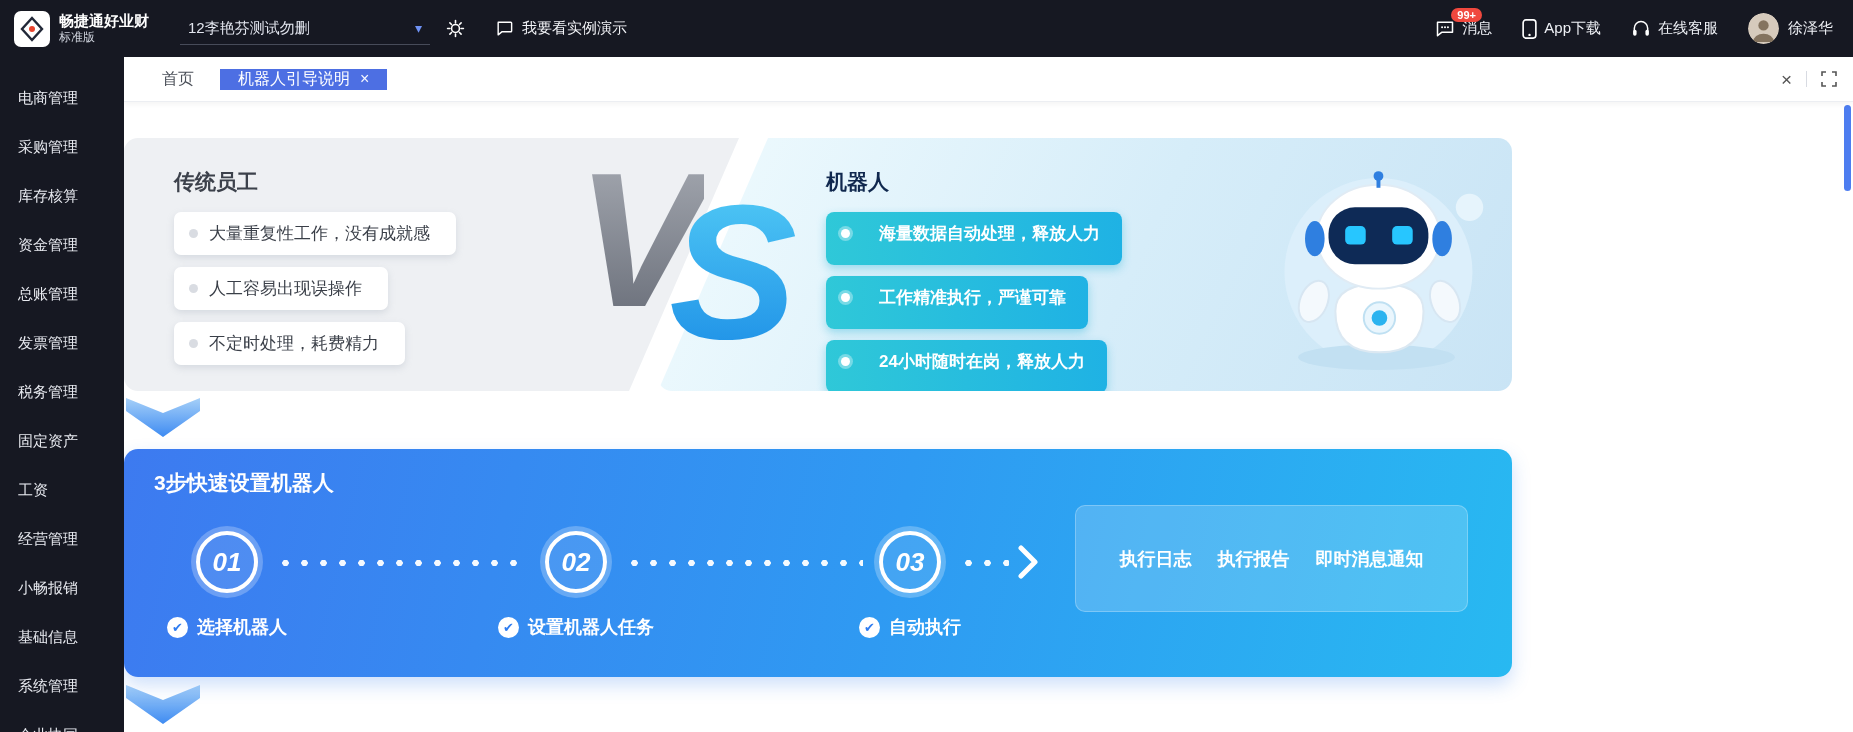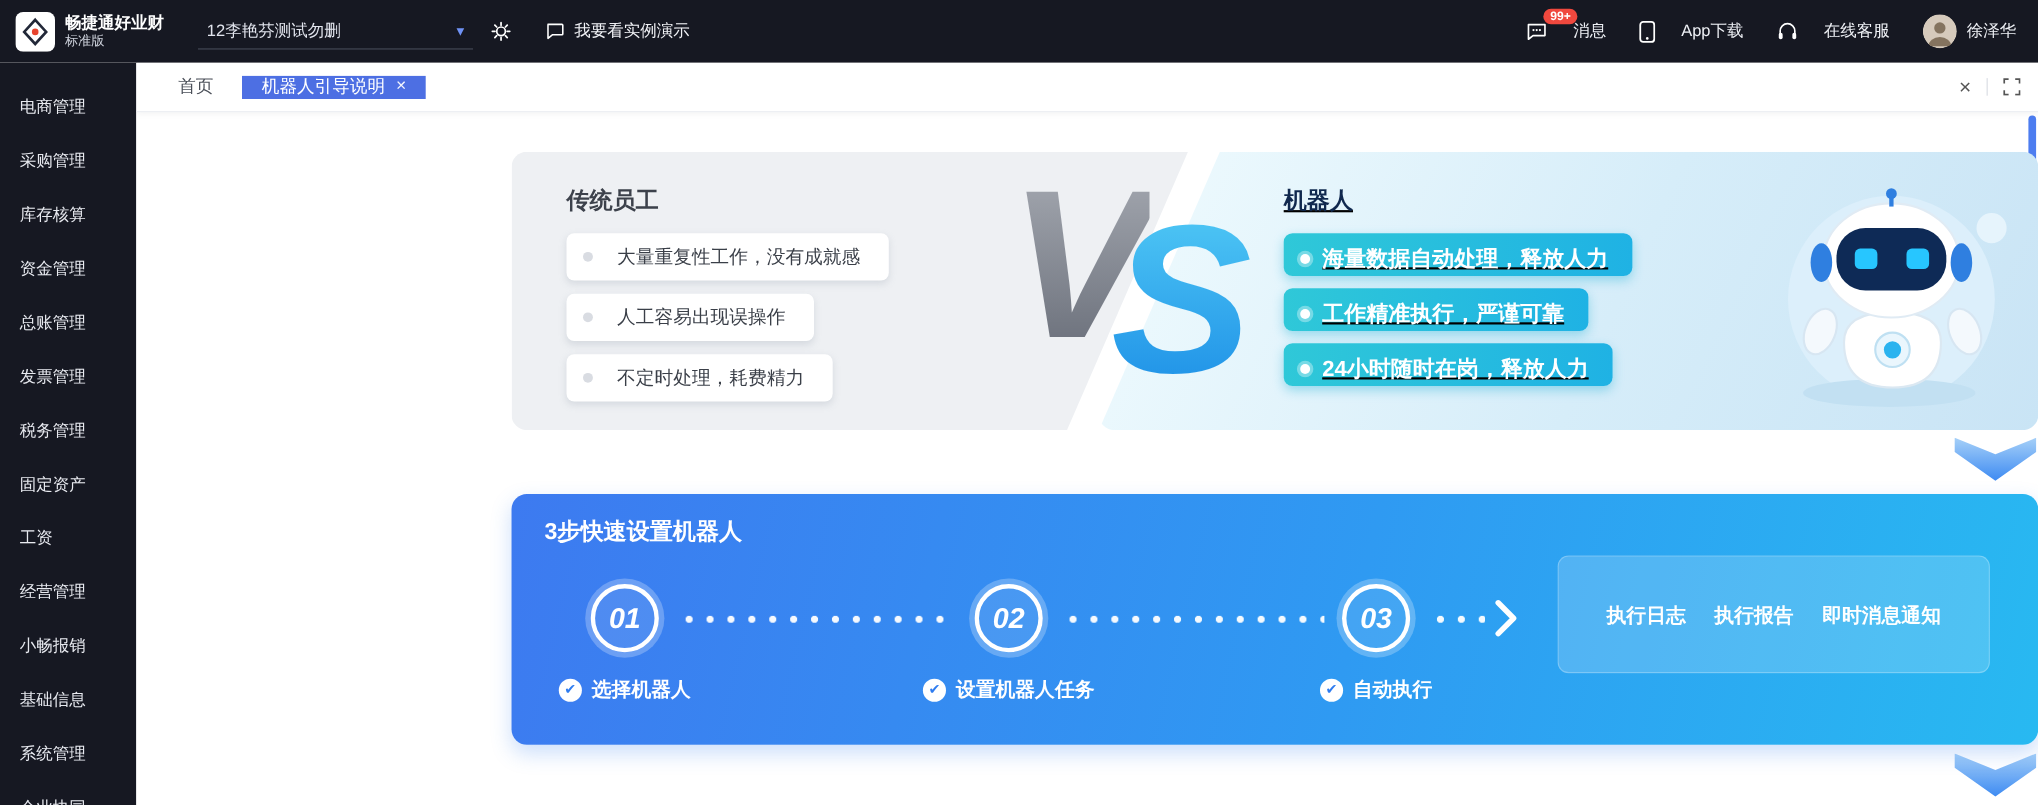--- a/index.html
+++ b/index.html
@@ -12,21 +12,21 @@
   .logo { display:flex; align-items:center; gap:9px; width:150px; }
   .logo-icon { width:36px; height:36px; display:flex; }
   .logo-text { display:flex; flex-direction:column; line-height:1.25; }
   .logo-line1 { font-size:15px; font-weight:bold; }
   .logo-line2 { font-size:12px; color:#cfd3dd; }
   .account-select { margin-left:16px; width:250px; height:32px; display:flex; align-items:center; justify-content:space-between; border-bottom:1px solid #474b59; padding:0 8px; font-size:15px; color:#e2e5ee; cursor:pointer; }
   .account-select .chev { color:#6f92f5; font-size:14px; }
   .gear-btn { margin-left:16px; display:flex; align-items:center; cursor:pointer; }
   .demo { margin-left:30px; display:flex; align-items:center; gap:8px; font-size:15px; color:#f2f3f7; cursor:pointer; }
   .top-right { margin-left:auto; display:flex; align-items:center; gap:30px; }
-  .top-item { position:relative; display:flex; align-items:center; gap:23px; font-size:15px; color:#eef0f5; cursor:pointer; }
+  .top-item { position:relative; display:flex; align-items:center; gap:7px; font-size:15px; color:#eef0f5; cursor:pointer; }
   .badge { position:absolute; top:-11px; left:16px; background:#f0483e; color:#fff; border-radius:9px; padding:1px 6px; font-size:11px; font-weight:bold; }
   .user { display:flex; align-items:center; gap:9px; cursor:pointer; }
   .avatar { width:31px; height:31px; border-radius:50%; overflow:hidden; display:flex; }
   .username { font-size:15px; color:#eef0f5; }
 
   
   .shell { flex:1; display:flex; overflow:hidden; }
   .sidebar { width:124px; background:#161822; padding-top:16px; flex-shrink:0; }
   .side-item { height:49px; line-height:49px; padding-left:18px; font-size:15px; color:#e8eaf0; cursor:pointer; white-space:nowrap; }
   .main { flex:1; display:flex; flex-direction:column; background:#fff; overflow:hidden; }
@@ -34,32 +34,32 @@
   
   .tabbar { height:45px; background:#fff; display:flex; align-items:center; padding-left:20px; border-bottom:1px solid #eceef2; box-shadow:0 2px 6px rgba(0,0,0,.05); position:relative; z-index:2; }
   .tab { display:flex; align-items:center; padding:0 18px; font-size:16px; color:#4a4f58; cursor:pointer; }
   .tab.active { background:#4d6fe3; color:#fff; margin-left:8px; gap:10px; }
   .tab-x { font-size:16px; opacity:.95; cursor:pointer; }
   .tab-actions { margin-left:auto; display:flex; align-items:center; gap:14px; padding-right:16px; color:#555; }
   .act { font-size:19px; cursor:pointer; display:flex; align-items:center; line-height:1; }
   .vdiv { width:1px; height:16px; background:#d8dbe2; }
 
   
-  .content { position:relative; flex:1; background:#fff; overflow:hidden; display:flex; flex-direction:column; align-items:flex-end; padding-top:36px; }
+  .content { position:relative; flex:1; background:#fff; overflow:hidden; display:flex; flex-direction:column; align-items:flex-start; padding-top:36px; }
   .scroll-thumb { position:absolute; right:2px; top:3px; width:7px; height:86px; background:#4d7df0; border-radius:4px; }
 
   
   .vs-card { position:relative; width:1388px; height:253px; flex-shrink:0; }
   .left-panel { position:absolute; left:0; top:0; width:640px; height:253px; background:#eef0f3; border-radius:14px; padding:30px 0 0 50px; clip-path:polygon(0 0, 615px 0, 505px 100%, 0 100%); z-index:1; }
   .panel-title { font-size:21px; font-weight:bold; color:#3c414b; margin-bottom:16px; }
-  .gray-pill { display:flex; align-items:center; gap:22px; width:fit-content; background:#fff; border-radius:7px; padding:10px 26px 10px 15px; margin-bottom:12px; box-shadow:0 3px 7px rgba(150,160,175,.28); font-size:17px; color:#3a3f48; }
+  .gray-pill { display:flex; align-items:center; gap:11px; width:fit-content; background:#fff; border-radius:7px; padding:10px 26px 10px 15px; margin-bottom:12px; box-shadow:0 3px 7px rgba(150,160,175,.28); font-size:17px; color:#3a3f48; }
   .gray-dot { width:9px; height:9px; border-radius:50%; background:#d9dce2; flex-shrink:0; }
-  .right-panel { position:absolute; left:534px; top:0; width:854px; height:253px; border-radius:14px; background:linear-gradient(115deg,#f0fbfe 0%,#d6edf9 55%,#c9e4f5 100%); clip-path:polygon(110px 0, 100% 0, 100% 100%, 0 100%); padding:30px 0 0 168px; z-index:2;text-decoration:underline; }
+  .right-panel { position:absolute; left:534px; top:0; width:854px; height:253px; border-radius:14px; background:linear-gradient(115deg,#f0fbfe 0%,#d6edf9 55%,#c9e4f5 100%); clip-path:polygon(110px 0, 100% 0, 100% 100%, 0 100%); padding:30px 0 0 168px; z-index:2; }
   .right-panel .panel-title { color:#10284e; }
-  .cyan-pill { display:flex; align-items:center; gap:11px; width:fit-content; background:linear-gradient(90deg,#2fc8d8,#1fb2e4); border-radius:8px; padding:10px 22px 2px 15px; margin-bottom:11px; box-shadow:0 4px 10px rgba(34,178,216,.4); font-size:20px; font-weight:bold; color:#fff; }
+  .cyan-pill { display:flex; align-items:center; gap:29px; width:fit-content; background:linear-gradient(90deg,#2fc8d8,#1fb2e4); border-radius:8px; padding:10px 22px 20px 15px; margin-bottom:11px; box-shadow:0 4px 10px rgba(34,178,216,.4); font-size:17px; font-weight:bold; color:#fff; }
   .cyan-dot { width:9px; height:9px; border-radius:50%; background:#fff; box-shadow:0 0 0 3px rgba(255,255,255,.35); flex-shrink:0; }
   .vs-v { position:absolute; left:452px; top:6px; font-size:192px; line-height:1; font-weight:bold; font-style:italic; background:linear-gradient(180deg,#a7abb3,#666b76); -webkit-background-clip:text; background-clip:text; color:transparent; z-index:6; }
   .vs-s { position:absolute; left:545px; top:38px; font-size:192px; line-height:1; font-weight:bold; font-style:italic; background:linear-gradient(180deg,#53ccf6,#1b8de6); -webkit-background-clip:text; background-clip:text; color:transparent; z-index:6; }
   .robot { position:absolute; right:18px; bottom:2px; z-index:3; display:flex; }
 
   
   .down-arrow { margin-top:7px; flex-shrink:0; display:flex; }
   .down-arrow.second { margin-top:8px; }
 
   

